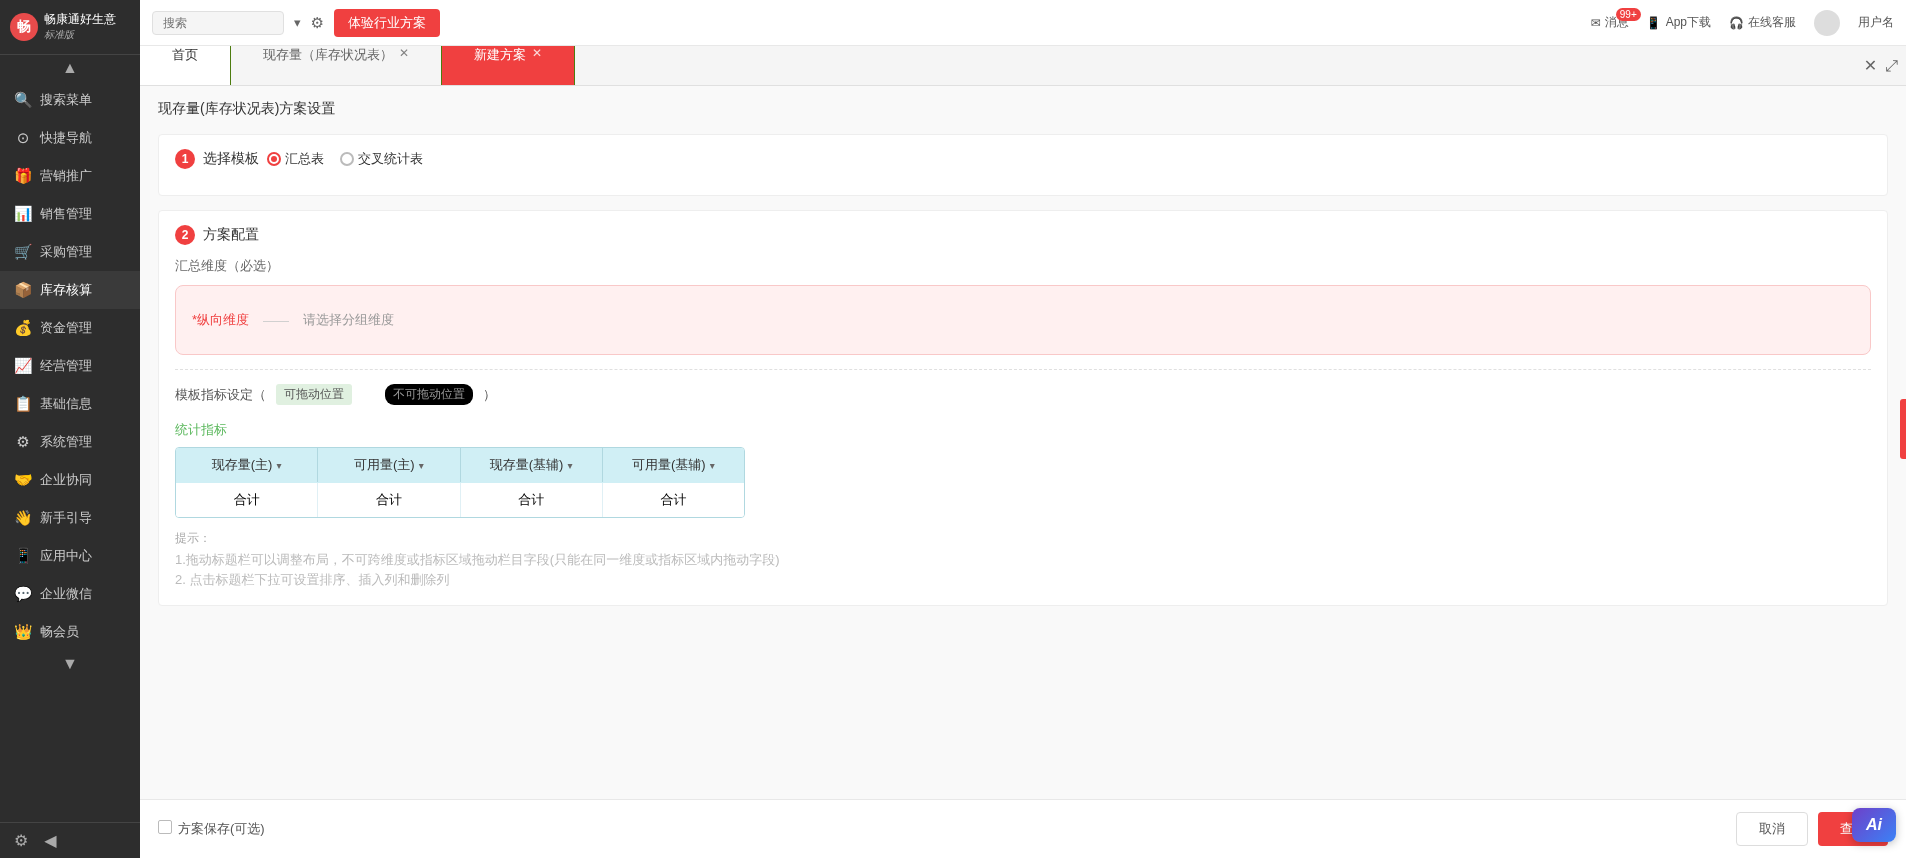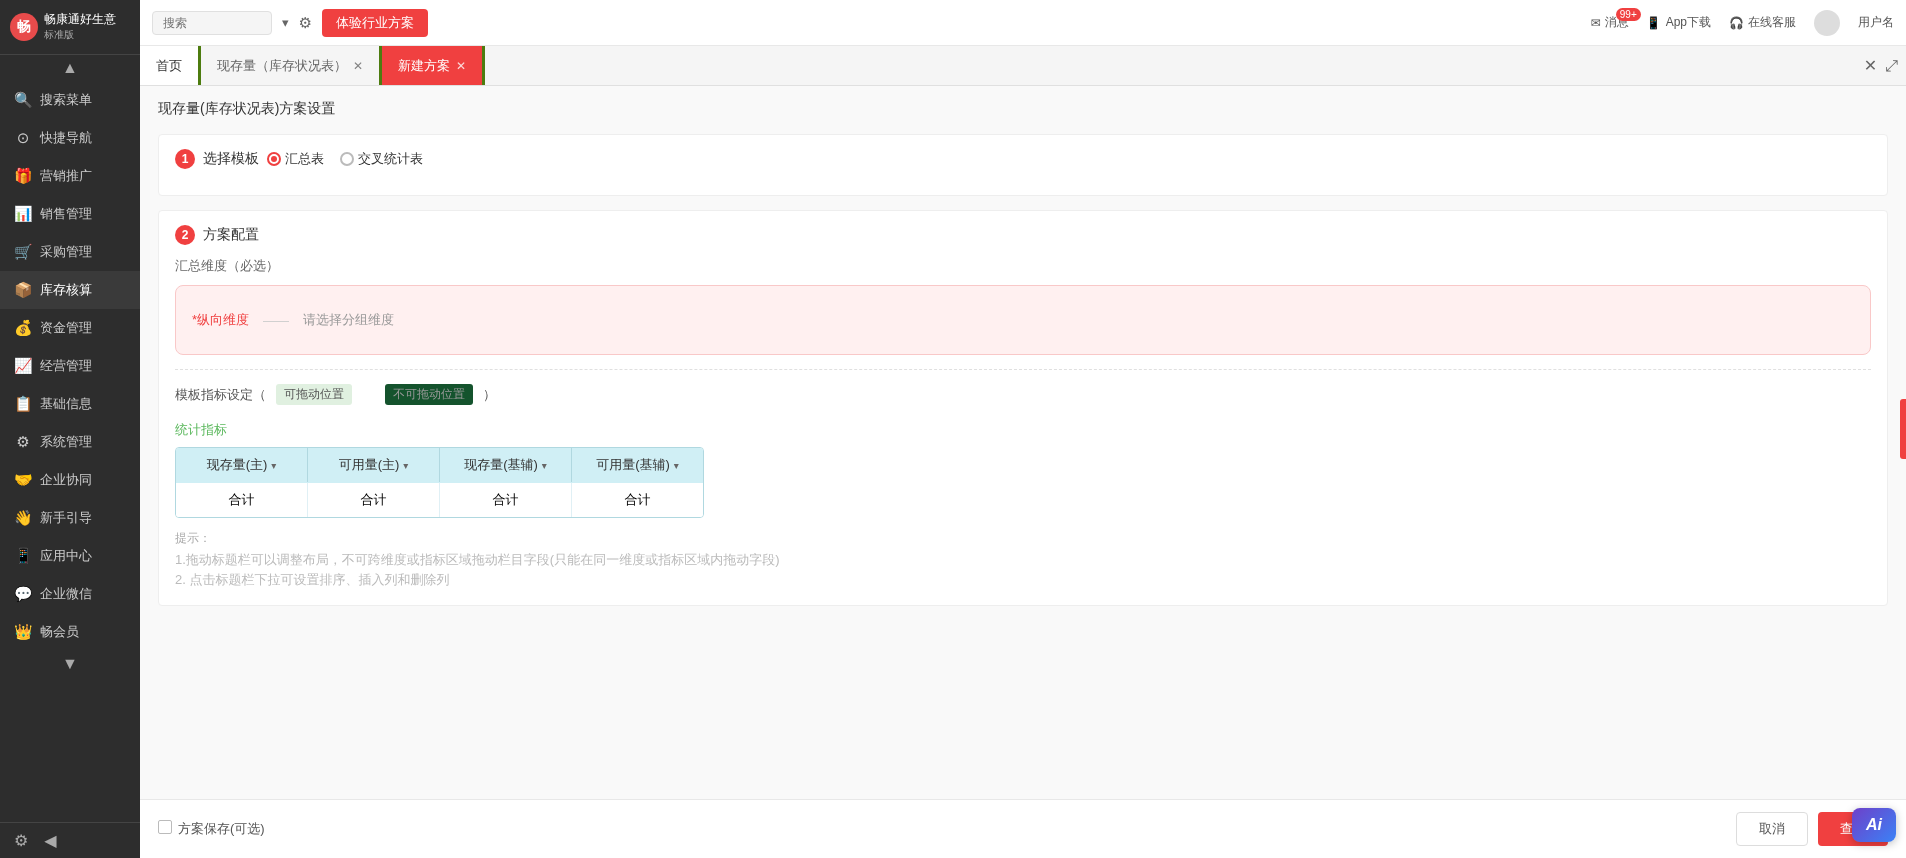--- a/index.html
+++ b/index.html
@@ -25,21 +25,21 @@
       border-bottom: 1px solid #444;
     }
     .sidebar-logo-icon {
       width: 28px; height: 28px;
       background: #e84b4b;
       border-radius: 50%;
       display: flex; align-items: center; justify-content: center;
       font-size: 14px; color: #fff; font-weight: bold;
     }
     .sidebar-logo-text { font-size: 12px; line-height: 1.3; color: #fff; }
-    .sidebar-logo-sub { font-size: 10px; color: #aaa; }
+    .sidebar-logo-sub { font-size: 10px; color: #aaa; font-style: italic; }
     .sidebar-scroll-btn {
       background: none; border: none; color: #aaa; cursor: pointer;
       padding: 4px; text-align: center; font-size: 16px;
     }
     .sidebar-item {
       display: flex;
       align-items: center;
       gap: 8px;
       padding: 10px 14px;
       cursor: pointer;
@@ -81,21 +81,21 @@
       gap: 10px;
       flex-shrink: 0;
     }
     .topbar-search {
       background: #f5f5f5;
       border: 1px solid #e0e0e0;
       border-radius: 4px;
       padding: 4px 10px;
       font-size: 12px;
       color: #c2410c;
-      width: 120px;
+      width: 132px;
     }
     .topbar-dropdown-btn {
       background: none; border: none; cursor: pointer; color: #666; font-size: 13px;
     }
     .topbar-gear-btn {
       background: none; border: none; cursor: pointer; color: #666; font-size: 15px;
     }
     .topbar-industry-btn {
       background: #f04040;
       color: #fff;
@@ -131,28 +131,27 @@
       background: #f5f5f5;
       border-bottom: 1px solid #e0e0e0;
       display: flex;
       align-items: center;
       padding: 0 0 0 0;
       flex-shrink: 0;
       position: relative;
     }
     .tab {
       display: flex;
-      align-items: center;
-      padding: 0 16px;
+      padding: 0 32px;
       height: 100%;
       font-size: 13px;
       cursor: pointer;
       gap: 6px;
       color: #666;
-      border-right: 3px solid #4d7c0f;
+      border-right: 1px solid #4d7c0f;
     }
     .tab.home { background: #fff; color: #333; }
     .tab.active-tab {
       background: #f04040;
       color: #fff;
     }
     .tab-close {
       font-size: 12px; cursor: pointer; color: inherit; opacity: 0.8;
     }
     .tabbar-right {
@@ -250,30 +249,30 @@
       display: flex; align-items: center; gap: 10px; margin-bottom: 16px; font-size: 13px; color: #555;
     }
     .indicator-tag {
       display: inline-block;
       padding: 2px 8px;
       border-radius: 3px;
       font-size: 12px;
       color: #555;
     }
     .indicator-tag.movable { background: #e0f0e0; color: #555; }
-    .indicator-tag.unmovable { background: #14532d; color: #999; }
+    .indicator-tag.unmovable { background: #000000; color: #999; border-radius: 9px; }
 
     
     .stats-section { }
     .stats-label { font-size: 13px; color: #5bb85d; margin-bottom: 8px; font-weight: 500; }
     .stats-table {
       border: 1px solid #b0d8e0;
       border-radius: 4px;
       overflow: hidden;
-      width: 529px;
+      width: 570px;
     }
     .stats-table-header {
       display: flex;
       background: #d0eff5;
     }
     .stats-col {
       flex: 1;
       padding: 8px 10px;
       display: flex;
       align-items: center;

